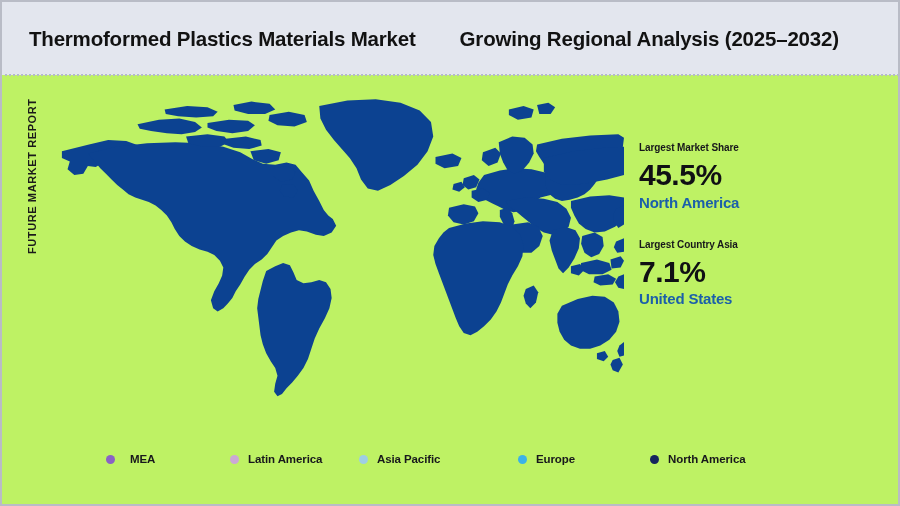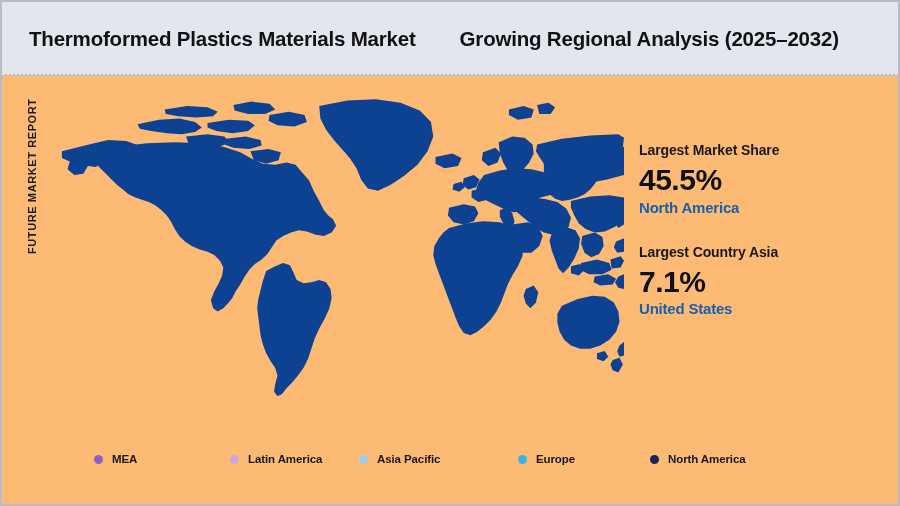--- a/index.html
+++ b/index.html
@@ -8,21 +8,21 @@
     background: #ffffff;
   }
   body {
     font-family: "Liberation Sans", sans-serif;
   }
   #infographic {
     position: relative;
     width: 900px;
     height: 506px;
     box-sizing: border-box;
-    background: #fdba74;
+    background: #bef264;
     border: 2px solid #b9bcc6;
     overflow: hidden;
   }
 
   
   #header-bar {
     position: absolute;
     left: 0; top: 0;
     width: 900px;
     height: 73px;
@@ -83,21 +83,21 @@
   #stats-panel {
     position: absolute;
     left: 637px;
     top: 140px;
     width: 250px;
   }
   .stat-block { margin-bottom: 28px; }
   .stat-label {
     font-family: "Liberation Sans", sans-serif;
     font-weight: bold;
-    font-size: 14px;
+    font-size: 10px;
     color: #17171b;
     letter-spacing: -0.1px;
     margin-bottom: 6px;
   }
   .stat-value {
     font-family: "Liberation Sans", sans-serif;
     font-weight: bold;
     font-size: 30px;
     color: #101014;
     letter-spacing: -0.5px;
@@ -243,21 +243,21 @@
 
     <div class="stat-block">
       <div class="stat-label">Largest Country Asia</div>
       <div class="stat-value">7.1%</div>
       <div class="stat-region">United States</div>
     </div>
 
   </div>
 
   <div id="legend">
-      <div class="legend-item" style="left: 4px;">
+      <div class="legend-item" style="left: 16px; gap: 6px;">
         <span class="legend-dot" style="background: rgb(138, 98, 196);"></span>
         <span class="legend-text">MEA</span>
       </div>
       <div class="legend-item" style="left: 140px;">
         <span class="legend-dot" style="background: rgb(203, 168, 214);"></span>
         <span class="legend-text">Latin America</span>
       </div>
       <div class="legend-item" style="left: 269px;">
         <span class="legend-dot" style="background: rgb(158, 206, 228);"></span>
         <span class="legend-text">Asia Pacific</span>

